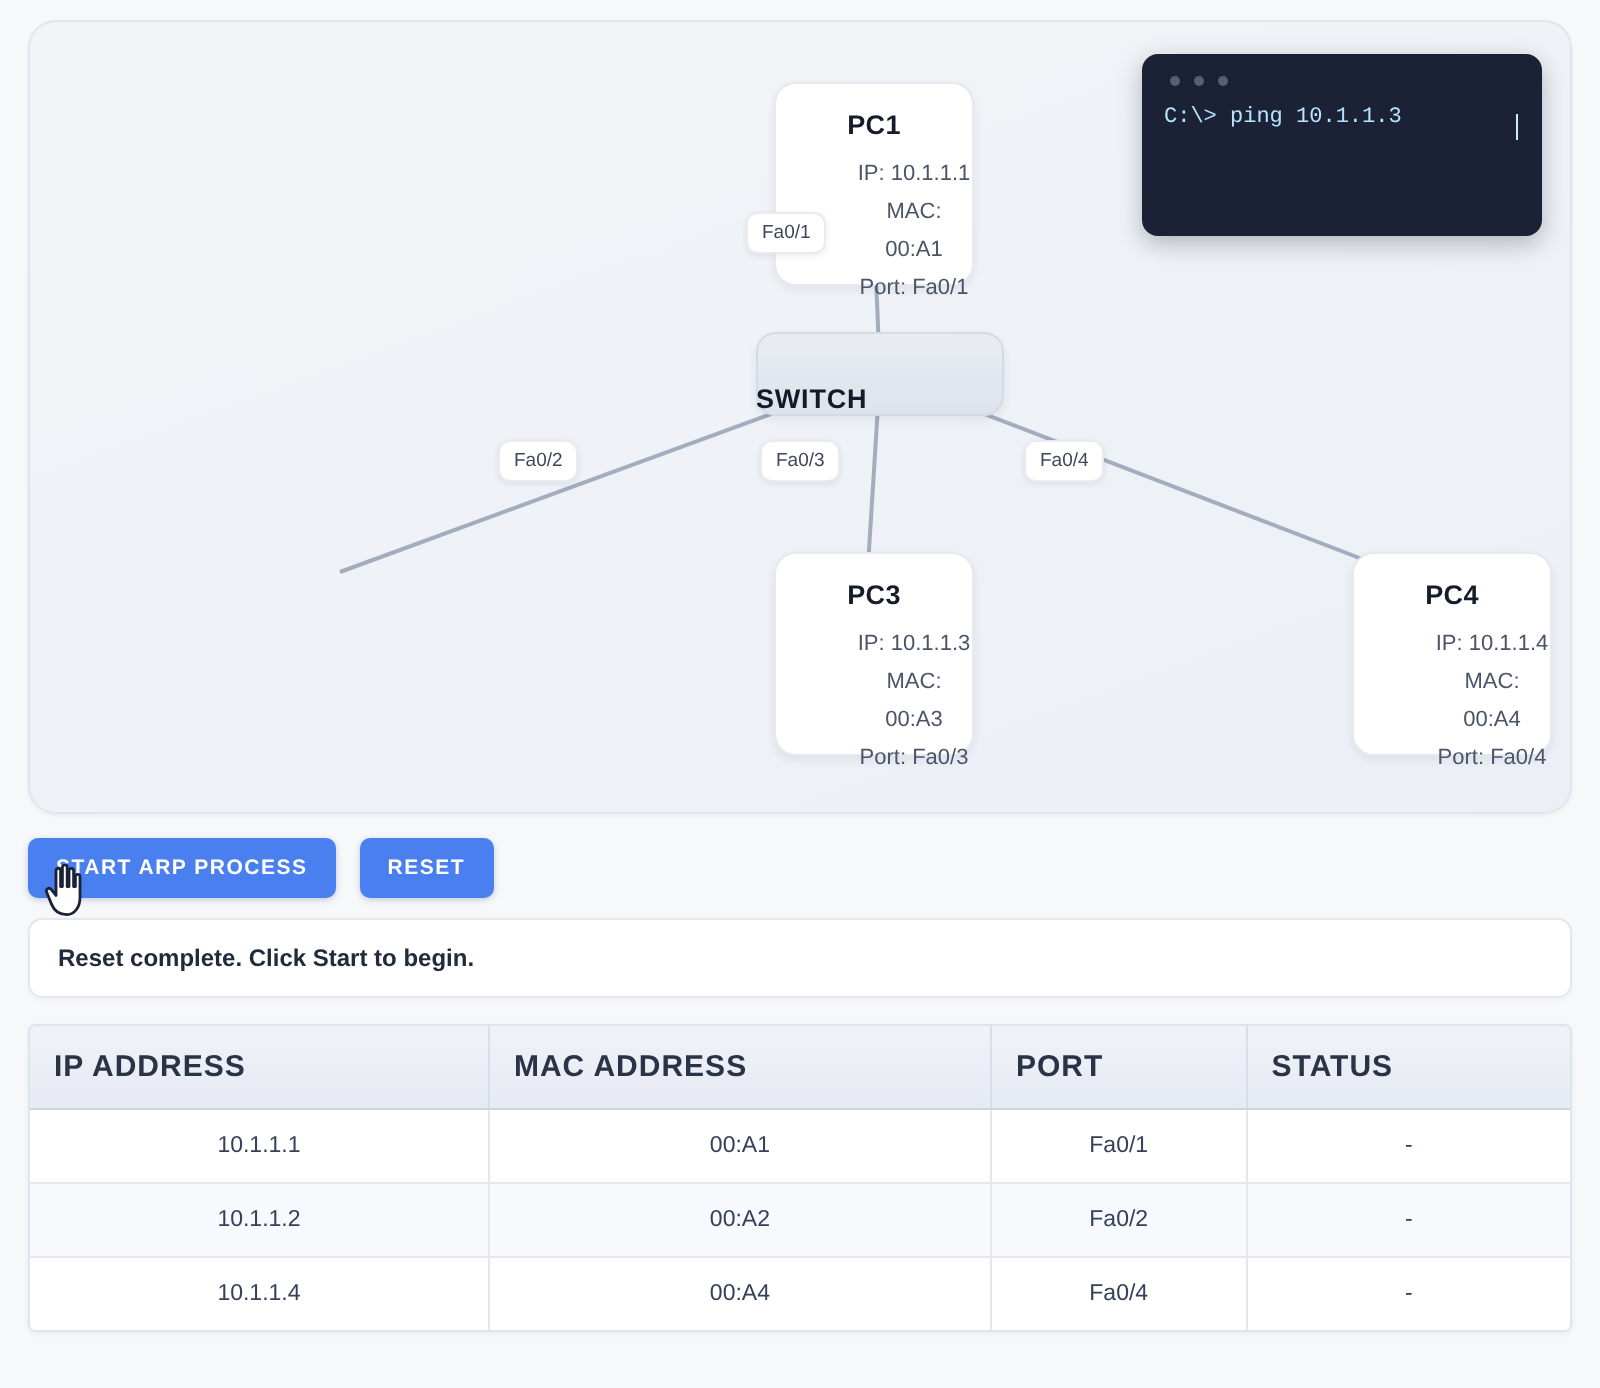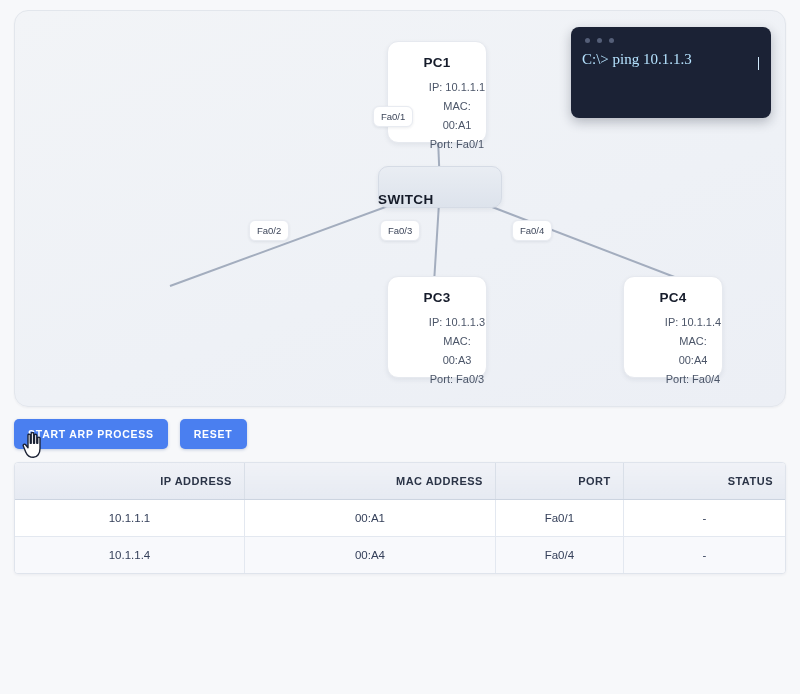--- a/index.html
+++ b/index.html
@@ -71,22 +71,22 @@
     width: 200px; height: 91px;
     background: #1b2235;
     border-radius: 8px;
     box-shadow: 0 4px 12px rgba(20,28,45,.28);
     padding: 9px 11px 0 11px;
     overflow: hidden;
   }
   .dots { display: flex; gap: 7px; margin: 2px 0 9px 3px; }
   .dots i { width: 5px; height: 5px; border-radius: 50%; background: #555f78; display: block; }
   .term-line {
-    font-family: Liberation Serif, serif;
-    font-size: 15px; line-height: 14px; color: #9fd6f5;
+    font-family: Liberation Mono, monospace;
+    font-size: 11px; line-height: 14px; color: #9fd6f5;
     white-space: pre-wrap; word-break: break-word;
   }
   .term-line.cmd { color: #b6e3ff; }
   .caret {
     position: absolute; right: 12px; top: 30px;
     width: 1.5px; height: 13px; background: #cfe8fb;
   }
 
   
   .controls { margin-top: 12px; display: flex; gap: 12px; align-items: center; }
@@ -122,23 +122,23 @@
     width: 772px;
     background: #ffffff;
     border: 1px solid #dfe4ec;
     border-radius: 4px;
     overflow: hidden;
     box-shadow: 0 1px 3px rgba(30,40,60,.06);
   }
   table { width: 100%; border-collapse: collapse; table-layout: fixed; }
   thead th {
     background: linear-gradient(180deg, #f0f2f7 0%, #e6eaf2 100%);
-    font-size: 11px; font-weight: 700; color: #2b3447;
+    font-size: 15px; font-weight: 700; color: #2b3447;
     letter-spacing: .5px;
-    text-align: right;
+    text-align: left;
     padding: 12px 12px;
     border-right: 1px solid #d9dfe8;
     border-bottom: 1px solid #ccd4e0;
   }
   thead th:last-child { border-right: none; }
   tbody td {
     font-size: 11.5px; color: #35405a;
     padding: 12px 12px;
     border-right: 1px solid #e3e8f0;
     border-bottom: 1px solid #e3e8f0;
@@ -182,21 +182,21 @@
     </div>
 
 
     <div class="node" style="left:372px; top:265px; width:100px; height:102px;">
       <div class="nm">PC3</div>
       <div class="ln">IP: 10.1.1.3</div>
       <div class="ln">MAC: 00:A3</div>
       <div class="ln">Port: Fa0/3</div>
     </div>
 
-    <div class="node" style="left:608px; top:265px; width:100px; height:102px;">
+    <div class="node" style="left:661px; top:265px; width:100px; height:102px;">
       <div class="nm">PC4</div>
       <div class="ln">IP: 10.1.1.4</div>
       <div class="ln">MAC: 00:A4</div>
       <div class="ln">Port: Fa0/4</div>
     </div>
 
     <div class="port-pill" style="left:358px; top:95px;">Fa0/1</div>
     <div class="port-pill" style="left:234px; top:209px;">Fa0/2</div>
     <div class="port-pill" style="left:365px; top:209px;">Fa0/3</div>
     <div class="port-pill" style="left:497px; top:209px;">Fa0/4</div>
@@ -210,20 +210,23 @@
       <div class="term-line cmd">C:\&gt; ping 10.1.1.3</div>
       <div class="caret"></div>
     </div>
   </div>
 
   <div class="controls">
     <button class="btn">Start ARP Process</button>
     <button class="btn">Reset</button>
   </div>
 
+  <div class="status">
+    <span>Reset complete. Click Start to begin.</span>
+  </div>
 
   <div class="table-wrap">
     <table>
       <colgroup>
           <col class="c1">
           <col class="c2">
           <col class="c3">
           <col class="c4">
         </colgroup>
       <thead>
@@ -235,20 +238,26 @@
         </tr>
       </thead>
       <tbody>
         <tr>
           <td>10.1.1.1</td>
           <td>00:A1</td>
           <td>Fa0/1</td>
           <td>-</td>
         </tr>
         <tr>
+          <td>10.1.1.2</td>
+          <td>00:A2</td>
+          <td>Fa0/2</td>
+          <td>-</td>
+        </tr>
+        <tr>
           <td>10.1.1.4</td>
           <td>00:A4</td>
           <td>Fa0/4</td>
           <td>-</td>
         </tr>
       </tbody>
     </table>
   </div>
 
   <svg class="cursor" width="22" height="28" viewBox="0 0 22 28">

